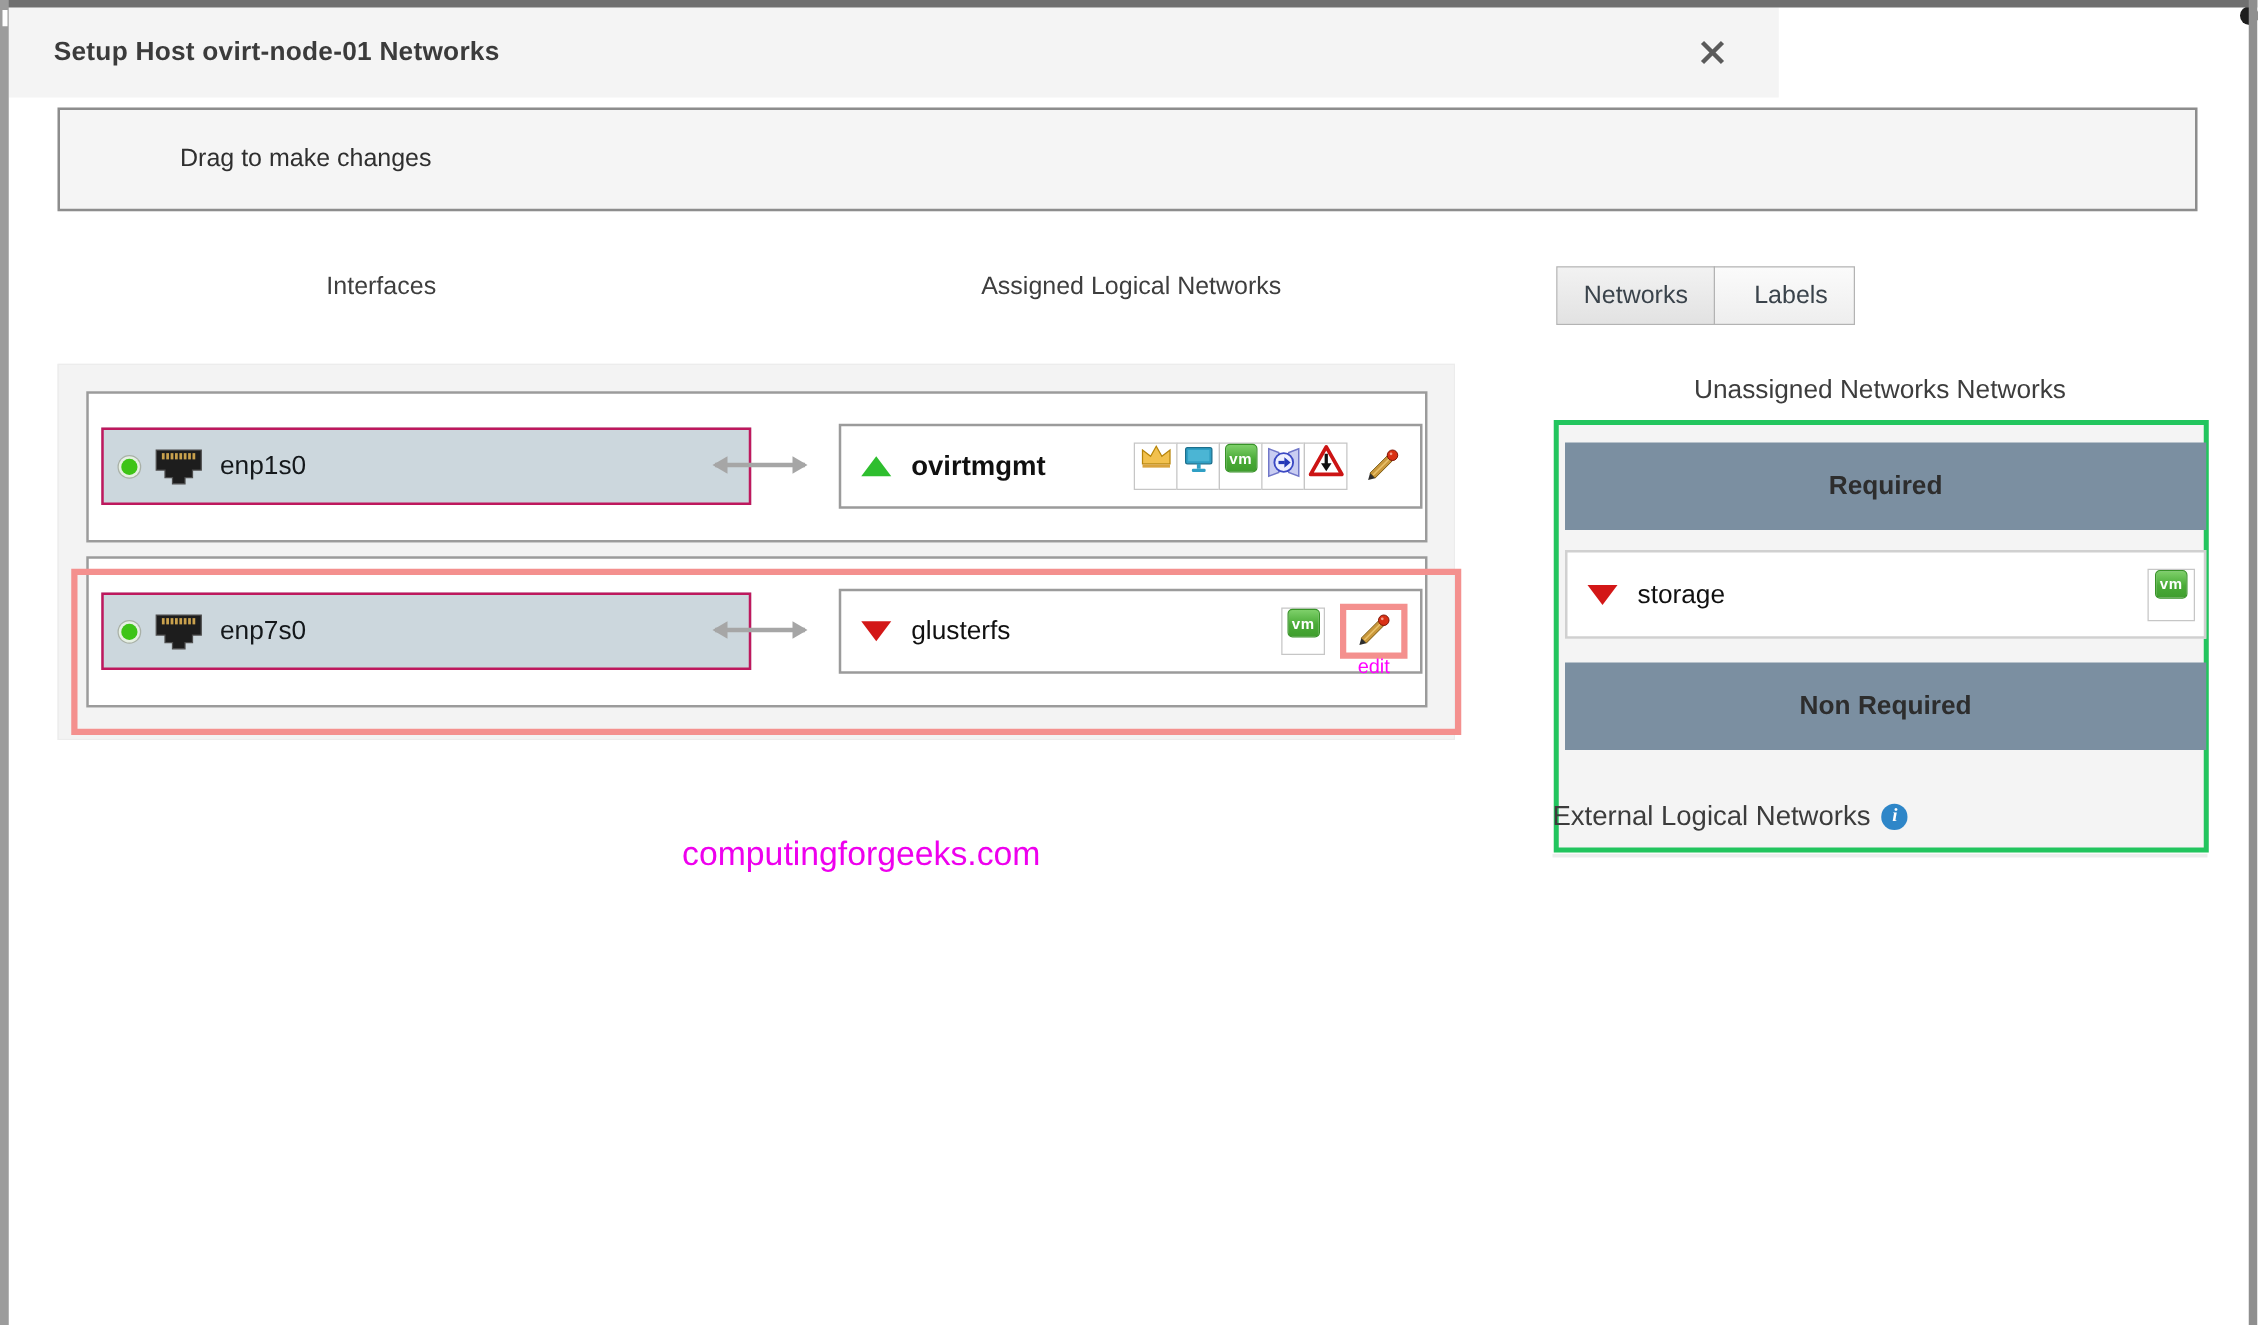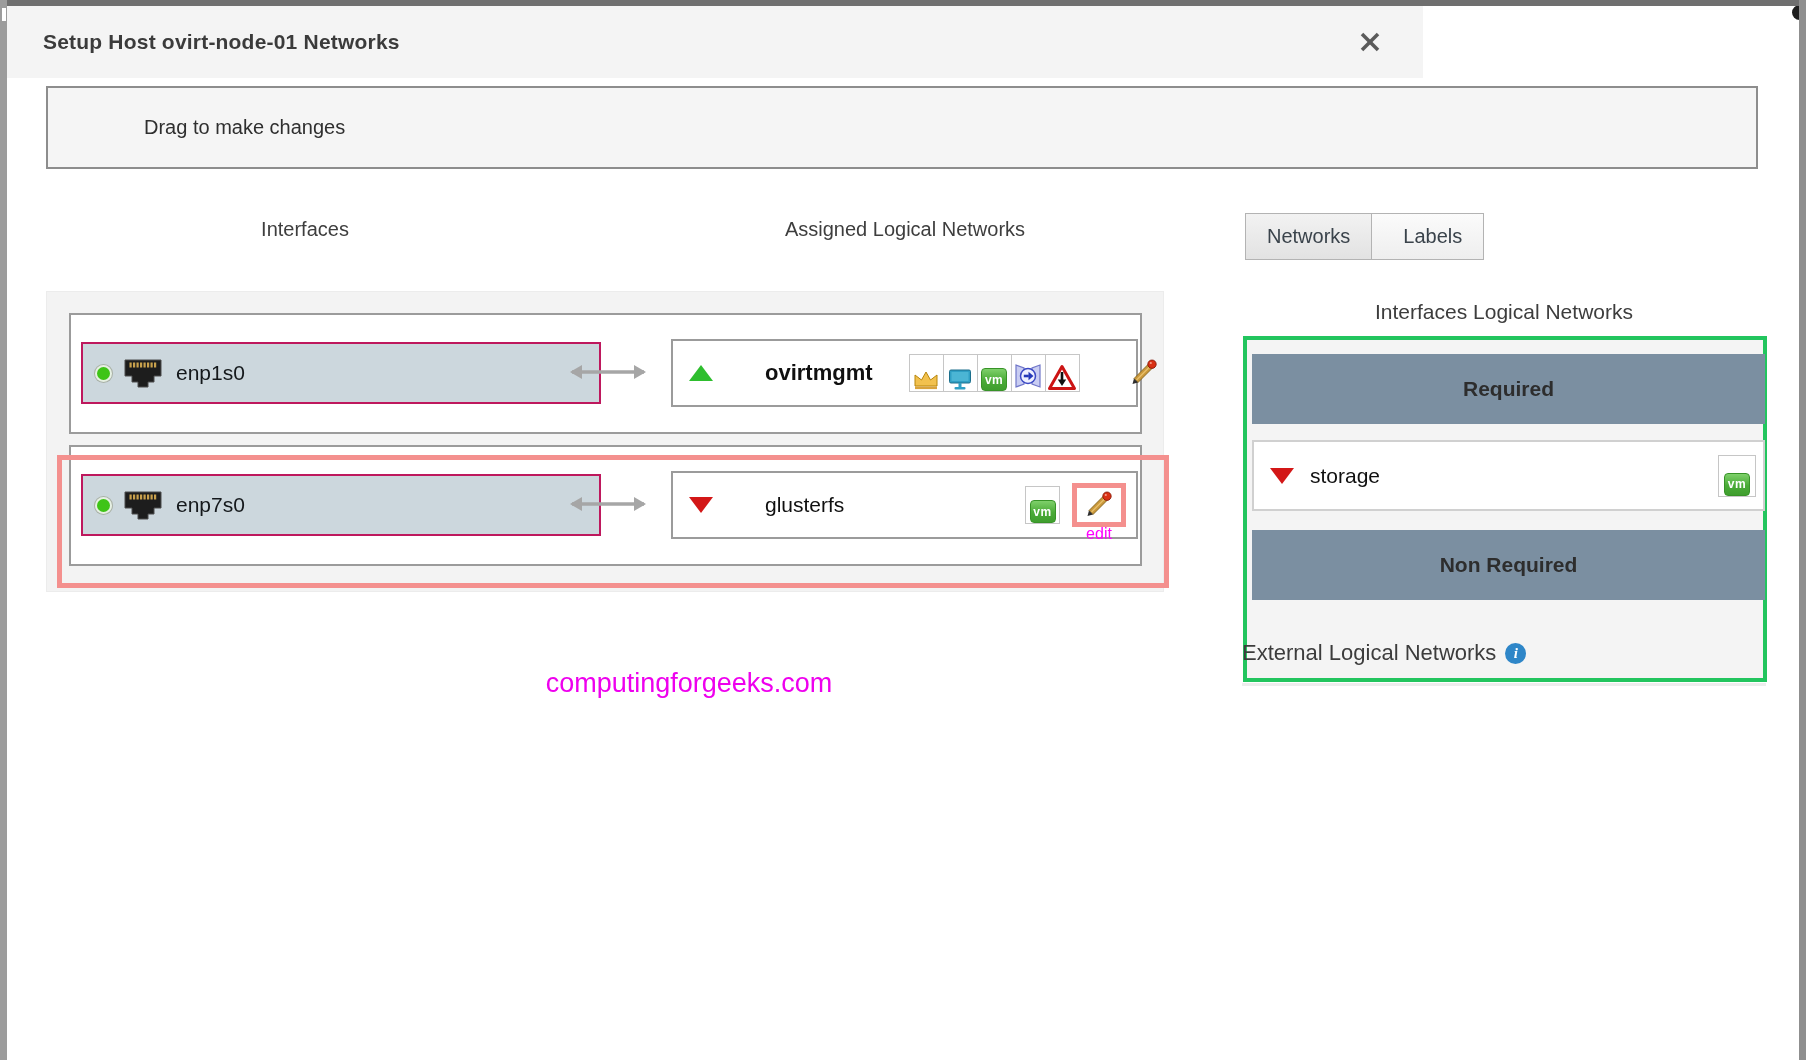--- a/index.html
+++ b/index.html
@@ -42,31 +42,31 @@
   .iface-box { position:absolute; left:10px; top:27px; width:520px; height:62px;
                background:#ccd7dd; border:2px solid #be185d; display:flex; align-items:center; cursor:grab; }
   .status-dot { width:13px; height:13px; border-radius:50%; background:#3ec417; margin-left:14px;
                 box-shadow:0 0 0 2px #e6f0e3, 0 0 0 3px #a9b1a7; flex:none; }
   .eth-icon { margin-left:11px; flex:none; display:flex; }
   .iface-name { margin-left:11px; font-size:21px; color:#14181b; }
 
   .arrow-wrap { position:absolute; left:487px; top:44px; width:100px; height:26px; }
 
   .net-box { position:absolute; left:600px; top:24px; width:467px; height:68px;
-             background:#ffffff; border:2px solid #9b9b9b; display:flex; align-items:center; cursor:grab;gap:36px; }
+             background:#ffffff; border:2px solid #9b9b9b; display:flex; align-items:center; cursor:grab; }
   .tri { width:0; height:0; flex:none; margin-left:16px;
          border-left:12px solid transparent; border-right:12px solid transparent; }
   .tri.up   { border-bottom:16px solid #2ebe2e; }
   .tri.down { border-top:16px solid #d31717; }
   .net-name { margin-left:16px; font-size:21px; color:#101010; white-space:nowrap; }
   .net-name.bold { font-weight:700; font-size:22px; }
 
   .badge-group { margin-left:auto; display:flex; align-items:center; }
   .badge-cell { width:35px; height:38px; background:#ffffff; border:1px solid #c6c6c6;
-                display:flex; align-items:flex-end; justify-content:center; flex:none; }
+                display:flex; align-items:flex-start; justify-content:center; flex:none; }
   .badge-cell + .badge-cell { margin-left:-1px; }
   .vm-chip { width:26px; height:23px; border-radius:4px; border:1px solid #379327;
              background:linear-gradient(180deg,#7ed06a 0%,#4aab37 55%,#3f9e2e 100%);
              color:#ffffff; font-size:12px; font-weight:700; display:flex; align-items:center;
              justify-content:center; letter-spacing:.5px; }
   .pencil-wrap { margin:0 16px 0 14px; flex:none; display:flex; cursor:pointer; }
 
   
   .edit-highlight { position:relative; width:54px; height:44px; border:5px solid #f4908e;
                     display:flex; align-items:center; justify-content:center;
@@ -270,21 +270,21 @@
 
 <div class="annotation-box"></div>
 
 <div class="watermark">computingforgeeks.com</div>
 
 <div class="tabs">
   <div class="tab active">Networks</div>
   <div class="tab inactive">Labels</div>
 </div>
 
-<div class="unassigned-title">Interfaces Logical Networks</div>
+<div class="unassigned-title">Unassigned Networks Networks</div>
 
 <div class="right-panel">
   <div class="slate-bar required">Required</div>
 
   <div class="unassigned-row">
     <span class="tri down"></span>
     <span class="net-name">storage</span>
     <span class="badge-cell">
       <span class="vm-chip">vm</span>
     </span>

